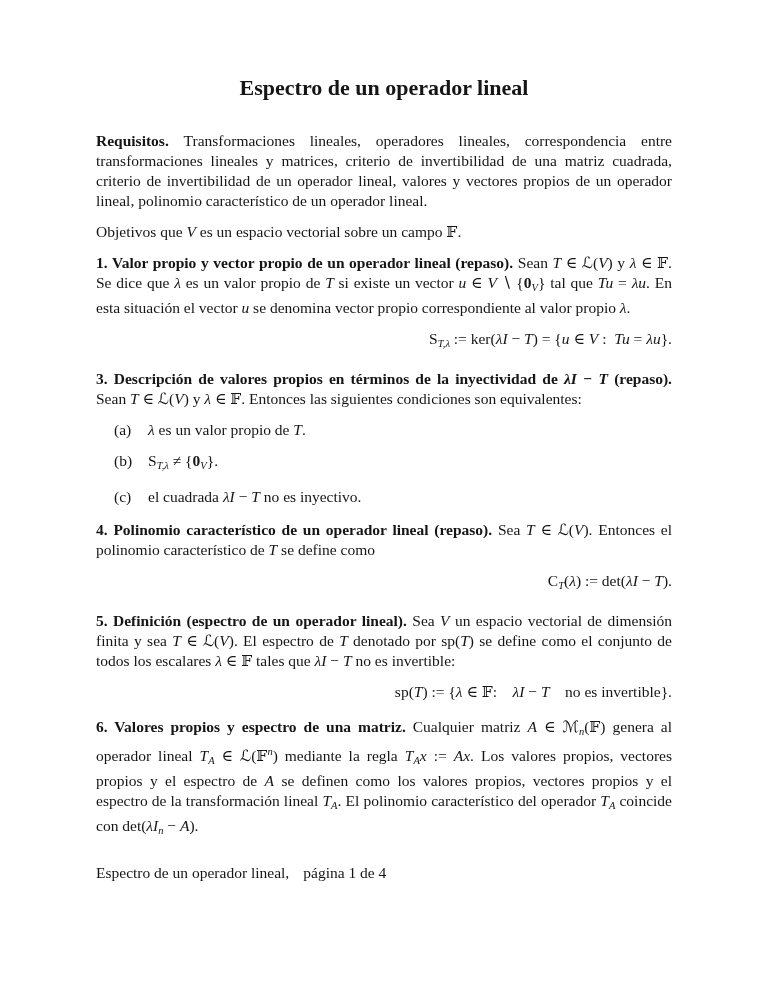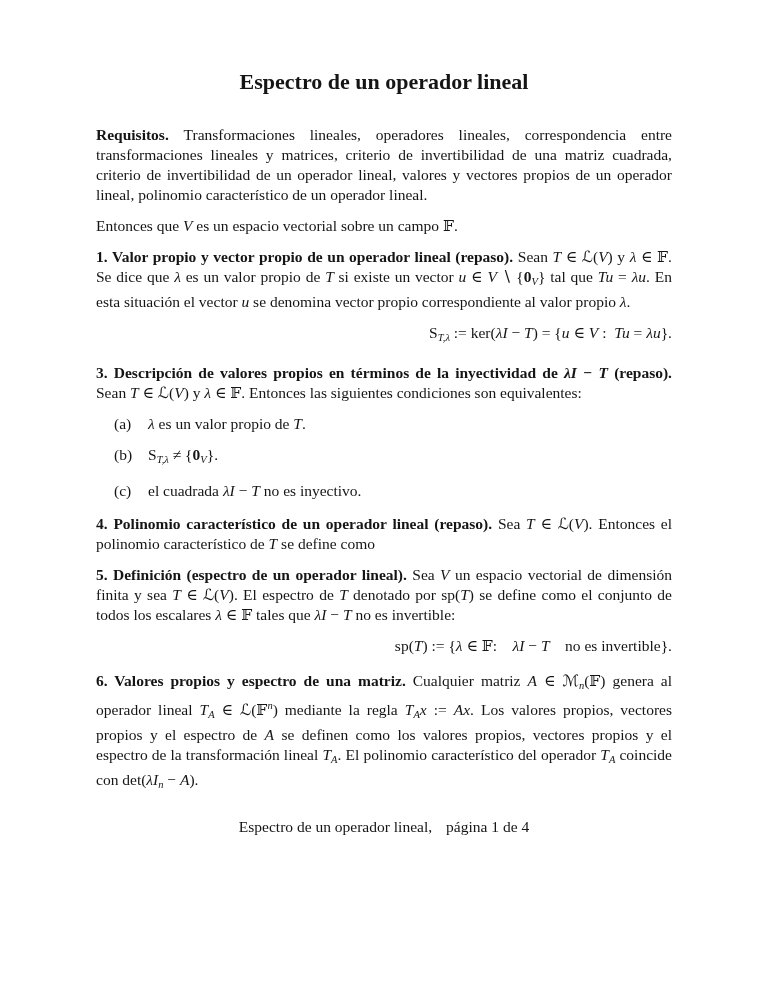--- a/index.html
+++ b/index.html
@@ -17,21 +17,21 @@
     color: #151515;
     font-family: "Liberation Serif", "DejaVu Serif", "DejaVu Sans", serif;
     font-size: 15.5px;
     line-height: 20px;
   }
   .doc-title {
     text-align: center;
     font-size: 22px;
     line-height: 27px;
     font-weight: 700;
-    margin: 10px 0 30px 0;
+    margin: 16px 0 30px 0;
   }
   p.para {
     margin: 0 0 11px 0;
     text-align: justify;
   }
   .formula {
     text-align: right;
     margin: 7px 0 15px 0;
   }
   .list {
@@ -42,21 +42,21 @@
     display: flex;
     margin-bottom: 11px;
   }
   .list-label {
     min-width: 26px;
     flex: 0 0 auto;
     margin-right: 8px;
   }
   .list-body { flex: 1 1 auto; }
   .page-footer {
-    text-align: center;
+    text-align: left;
     margin-top: 22px;
   }
   .footer-right { margin-left: 14px; }
   
   .r-n { font-style: normal; font-weight: normal; }
   .r-b { font-weight: 700; }
   .r-i { }
   .r-m { font-style: italic; }
   .r-bm { font-weight: 700; font-style: italic; }
   .r-sub { font-size: 10.5px; font-style: italic; vertical-align: -3px; letter-spacing: 0; }
@@ -65,21 +65,21 @@
 </head>
 <body>
 
 <div class="page">
 
   <h1 class="doc-title">Espectro de un operador lineal</h1>
 
 
   <p class="para"><span class="r-b">Requisitos. </span><span class="r-n">Transformaciones lineales, operadores lineales, correspondencia entre transformaciones lineales y matrices, criterio de invertibilidad de una matriz cuadrada, criterio de invertibilidad de un operador lineal, valores y vectores propios de un operador lineal, polinomio característico de un operador lineal.</span></p>
 
-  <p class="para"><span class="r-n">Entonces que </span><span class="r-m">V</span><span class="r-n"> es un espacio vectorial sobre un campo 𝔽.</span></p>
+  <p class="para"><span class="r-n">Objetivos que </span><span class="r-m">V</span><span class="r-n"> es un espacio vectorial sobre un campo 𝔽.</span></p>
 
   <p class="para"><span class="r-b">1. Valor propio y vector propio de un operador lineal (repaso). </span><span class="r-n">Sean </span><span class="r-m">T</span><span class="r-n"> ∈ ℒ(</span><span class="r-m">V</span><span class="r-n">) y </span><span class="r-m">λ</span><span class="r-n"> ∈ 𝔽. Se dice que </span><span class="r-m">λ</span><span class="r-n"> es un </span><span class="r-i">valor propio</span><span class="r-n"> de </span><span class="r-m">T</span><span class="r-n"> si existe un vector </span><span class="r-m">u</span><span class="r-n"> ∈ </span><span class="r-m">V</span><span class="r-n"> ∖ {</span><span class="r-b">0</span><span class="r-sub">V</span><span class="r-n">} tal que </span><span class="r-m">Tu</span><span class="r-n"> = </span><span class="r-m">λu</span><span class="r-n">. En esta situación el vector </span><span class="r-m">u</span><span class="r-n"> se denomina </span><span class="r-i">vector propio</span><span class="r-n"> correspondiente al valor propio </span><span class="r-m">λ</span><span class="r-n">.</span></p>
 
 
   <div class="formula"><span class="r-n">S</span><span class="r-sub">T,λ</span><span class="r-n"> := ker(</span><span class="r-m">λI</span><span class="r-n"> − </span><span class="r-m">T</span><span class="r-n">) = {</span><span class="r-m">u</span><span class="r-n"> ∈ </span><span class="r-m">V</span><span class="r-n"> : </span><span class="r-m">Tu</span><span class="r-n"> = </span><span class="r-m">λu</span><span class="r-n">}.</span></div>
 
   <p class="para"><span class="r-b">3. Descripción de valores propios en términos de la inyectividad de </span><span class="r-bm">λI − T</span><span class="r-b"> (repaso). </span><span class="r-n">Sean </span><span class="r-m">T</span><span class="r-n"> ∈ ℒ(</span><span class="r-m">V</span><span class="r-n">) y </span><span class="r-m">λ</span><span class="r-n"> ∈ 𝔽. Entonces las siguientes condiciones son equivalentes:</span></p>
 
   <div class="list">
     <div class="list-item">
@@ -91,20 +91,21 @@
       <span class="list-body"><span class="r-n">S</span><span class="r-sub">T,λ</span><span class="r-n"> ≠ {</span><span class="r-b">0</span><span class="r-sub">V</span><span class="r-n">}.</span></span>
     </div>
     <div class="list-item">
       <span class="list-label">(c)</span>
       <span class="list-body"><span class="r-n">el cuadrada </span><span class="r-m">λI</span><span class="r-n"> − </span><span class="r-m">T</span><span class="r-n"> no es inyectivo.</span></span>
     </div>
   </div>
 
   <p class="para"><span class="r-b">4. Polinomio característico de un operador lineal (repaso). </span><span class="r-n">Sea </span><span class="r-m">T</span><span class="r-n"> ∈ ℒ(</span><span class="r-m">V</span><span class="r-n">). Entonces el </span><span class="r-i">polinomio característico</span><span class="r-n"> de </span><span class="r-m">T</span><span class="r-n"> se define como</span></p>
 
+  <div class="formula"><span class="r-n">C</span><span class="r-sub">T</span><span class="r-n">(</span><span class="r-m">λ</span><span class="r-n">) := det(</span><span class="r-m">λI</span><span class="r-n"> − </span><span class="r-m">T</span><span class="r-n">).</span></div>
 
   <p class="para"><span class="r-b">5. Definición (espectro de un operador lineal). </span><span class="r-n">Sea </span><span class="r-m">V</span><span class="r-n"> un espacio vectorial de dimensión finita y sea </span><span class="r-m">T</span><span class="r-n"> ∈ ℒ(</span><span class="r-m">V</span><span class="r-n">). El </span><span class="r-i">espectro</span><span class="r-n"> de </span><span class="r-m">T</span><span class="r-n"> denotado por sp(</span><span class="r-m">T</span><span class="r-n">) se define como el conjunto de todos los escalares </span><span class="r-m">λ</span><span class="r-n"> ∈ 𝔽 tales que </span><span class="r-m">λI</span><span class="r-n"> − </span><span class="r-m">T</span><span class="r-n"> no es invertible:</span></p>
 
   <div class="formula"><span class="r-n">sp(</span><span class="r-m">T</span><span class="r-n">) := {</span><span class="r-m">λ</span><span class="r-n"> ∈ 𝔽: </span><span class="r-m">λI</span><span class="r-n"> − </span><span class="r-m">T</span><span class="r-n"> no es invertible</span><span class="r-n">}.</span></div>
 
   <p class="para"><span class="r-b">6. Valores propios y espectro de una matriz. </span><span class="r-n">Cualquier matriz </span><span class="r-m">A</span><span class="r-n"> ∈ ℳ</span><span class="r-sub">n</span><span class="r-n">(𝔽) genera al operador lineal </span><span class="r-m">T</span><span class="r-sub">A</span><span class="r-n"> ∈ ℒ(𝔽</span><span class="r-sup">n</span><span class="r-n">) mediante la regla </span><span class="r-m">T</span><span class="r-sub">A</span><span class="r-m">x</span><span class="r-n"> := </span><span class="r-m">Ax</span><span class="r-n">. Los valores propios, vectores propios y el espectro de </span><span class="r-m">A</span><span class="r-n"> se definen como los valores propios, vectores propios y el espectro de la transformación lineal </span><span class="r-m">T</span><span class="r-sub">A</span><span class="r-n">. El polinomio característico del operador </span><span class="r-m">T</span><span class="r-sub">A</span><span class="r-n"> coincide con det(</span><span class="r-m">λI</span><span class="r-sub">n</span><span class="r-n"> − </span><span class="r-m">A</span><span class="r-n">).</span></p>
 
   <div class="page-footer">
     <span class="footer-left">Espectro de un operador lineal,</span><span class="footer-right">página 1 de 4</span>
   </div>

